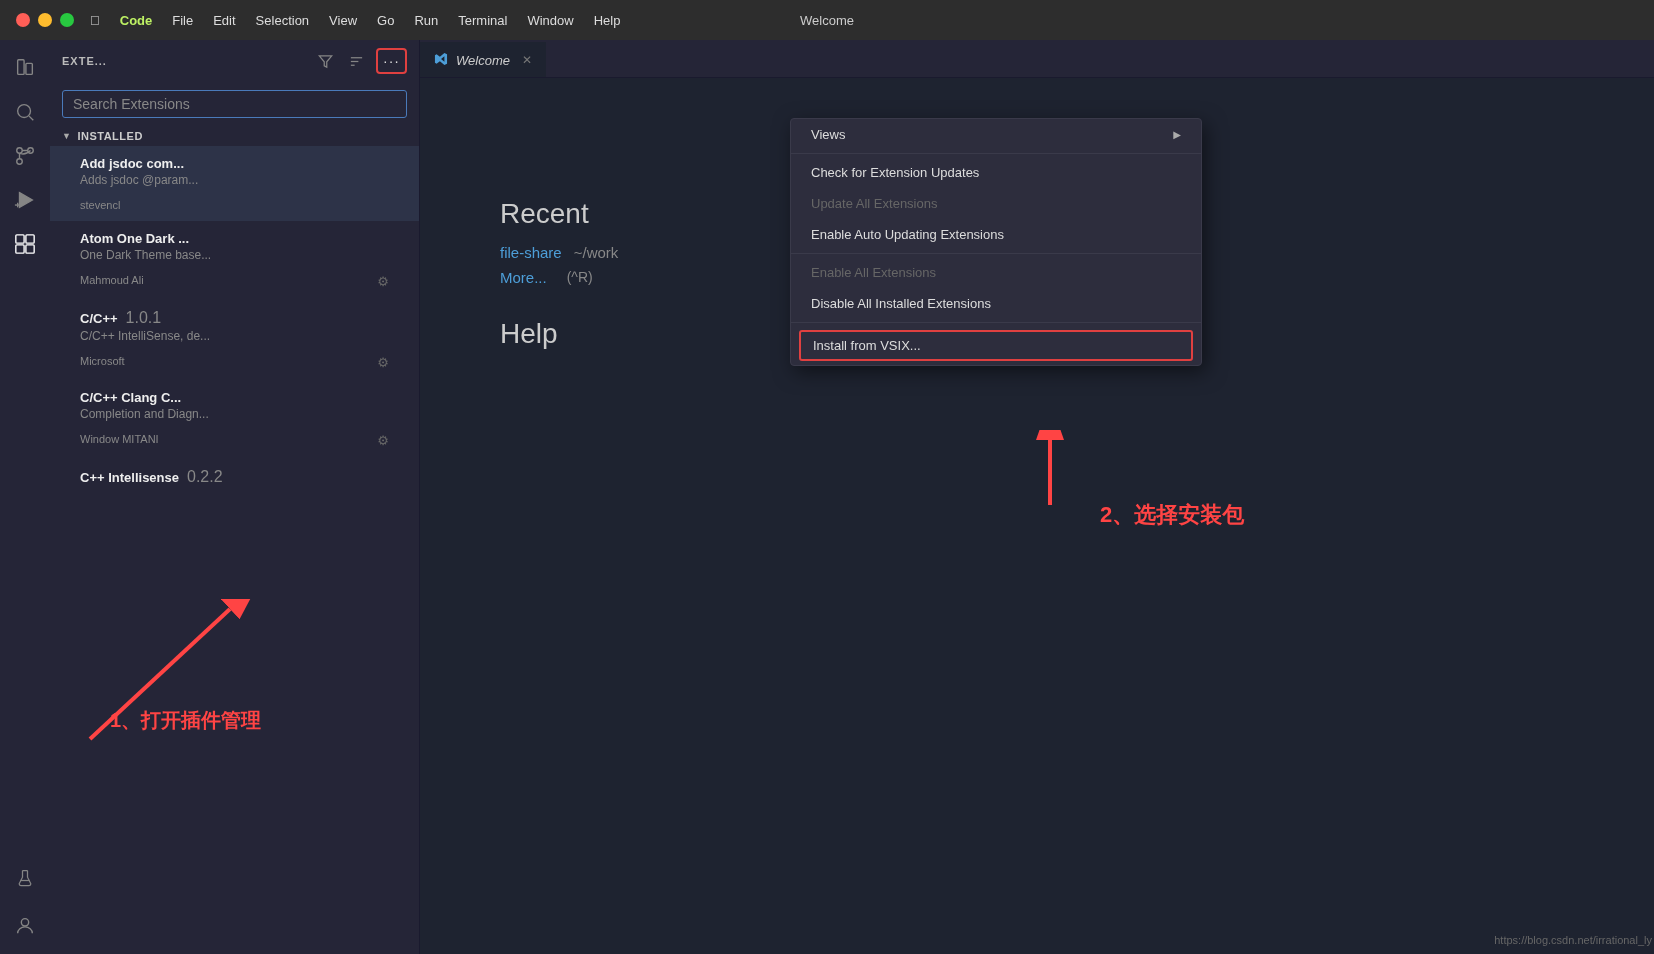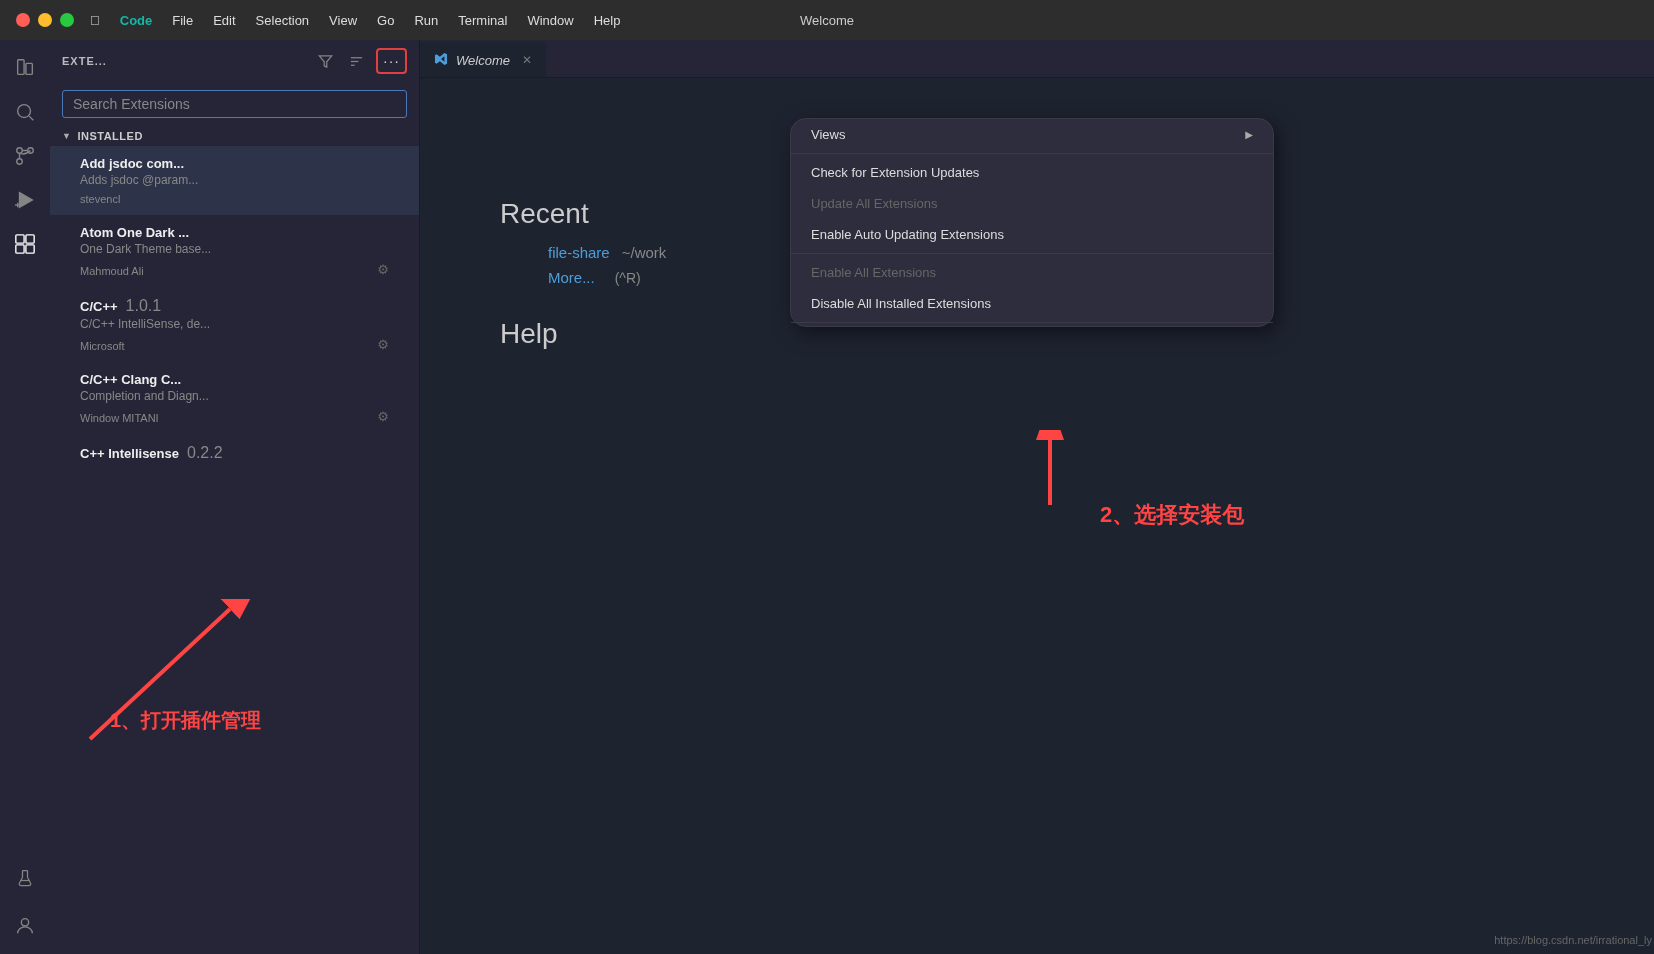--- a/index.html
+++ b/index.html
@@ -40,21 +40,21 @@
       display: flex;
       gap: 20px;
       margin-left: 16px;
       align-items: center;
     }
     .titlebar-menu-item {
       color: #ddd;
       font-size: 13px;
       cursor: default;
     }
-    .titlebar-menu-item.active { font-weight: 600; color: #14b8a6; }
+    .titlebar-menu-item.active { font-weight: 600; color: #bef264; }
     .titlebar-center {
       position: absolute;
       left: 50%;
       transform: translateX(-50%);
       color: #ccc;
       font-size: 13px;
     }
 
     
     .main-layout {
@@ -191,23 +191,23 @@
       color: #888;
       font-size: 12px;
       margin-top: 2px;
       white-space: nowrap;
       overflow: hidden;
       text-overflow: ellipsis;
     }
     .ext-item-author {
       color: #888;
       font-size: 11px;
-      margin-top: 6px;
-      display: flex;
-      align-items: flex-end;
+      margin-top: 12px;
+      display: flex;
+      align-items: flex-start;
       justify-content: space-between;
     }
     .gear-icon {
       color: #666;
       font-size: 13px;
     }
 
     
     .main-content {
       flex: 1;
@@ -258,23 +258,22 @@
     }
     .recent-section-title {
       font-size: 28px;
       font-weight: 300;
       color: #ccc;
       margin-bottom: 14px;
     }
     .recent-item {
       display: flex;
       gap: 12px;
-      align-items: center;
+      align-items: flex-start;
       margin-bottom: 4px;
-      margin-left: 48px;
     }
     .recent-item-link {
       color: #4d9ed8;
       font-size: 15px;
     }
     .recent-item-path {
       color: #888;
       font-size: 15px;
     }
     .more-link {
@@ -291,24 +290,24 @@
       font-weight: 300;
       color: #ccc;
       margin-top: 32px;
     }
 
     
     .dropdown-menu {
       position: absolute;
       top: 78px;
       left: 370px;
-      width: 484px;
+      width: 412px;
       background: #2d2d3d;
       border: 1px solid #3a3a4a;
-      border-radius: 16px;
+      border-radius: 4px;
       box-shadow: 4px 6px 20px rgba(0,0,0,0.5);
       z-index: 1000;
     }
     .menu-item {
       padding: 8px 20px;
       font-size: 13px;
       cursor: pointer;
       display: flex;
       align-items: center;
       justify-content: space-between;
@@ -559,20 +558,25 @@
 
       <div class="menu-item disabled">
         <span class="menu-item-label">Enable All Extensions</span>
       </div>
 
       <div class="menu-item">
         <span class="menu-item-label">Disable All Installed Extensions</span>
       </div>
       <div class="menu-separator"></div>
 
+      <div style="padding: 4px 8px;">
+        <div class="menu-item" style="border: 2px solid #e04040; border-radius: 3px; padding: 6px 12px;">
+          <span class="menu-item-label">Install from VSIX...</span>
+        </div>
+      </div>
     </div>
 
     <div class="annotation" style="top: 460px; left: 680px; color: #ff4444; font-size: 22px;">
       <span>2、选择安装包</span>
     </div>
 
     <svg style="position:absolute; top:390px; left:590px; z-index:2000; pointer-events:none;" width="80" height="80">
       <defs>
         <marker id="arrowhead" markerWidth="10" markerHeight="7" refX="0" refY="3.5" orient="auto">
           <polygon points="0 0, 10 3.5, 0 7" fill="#ff4444"></polygon>

